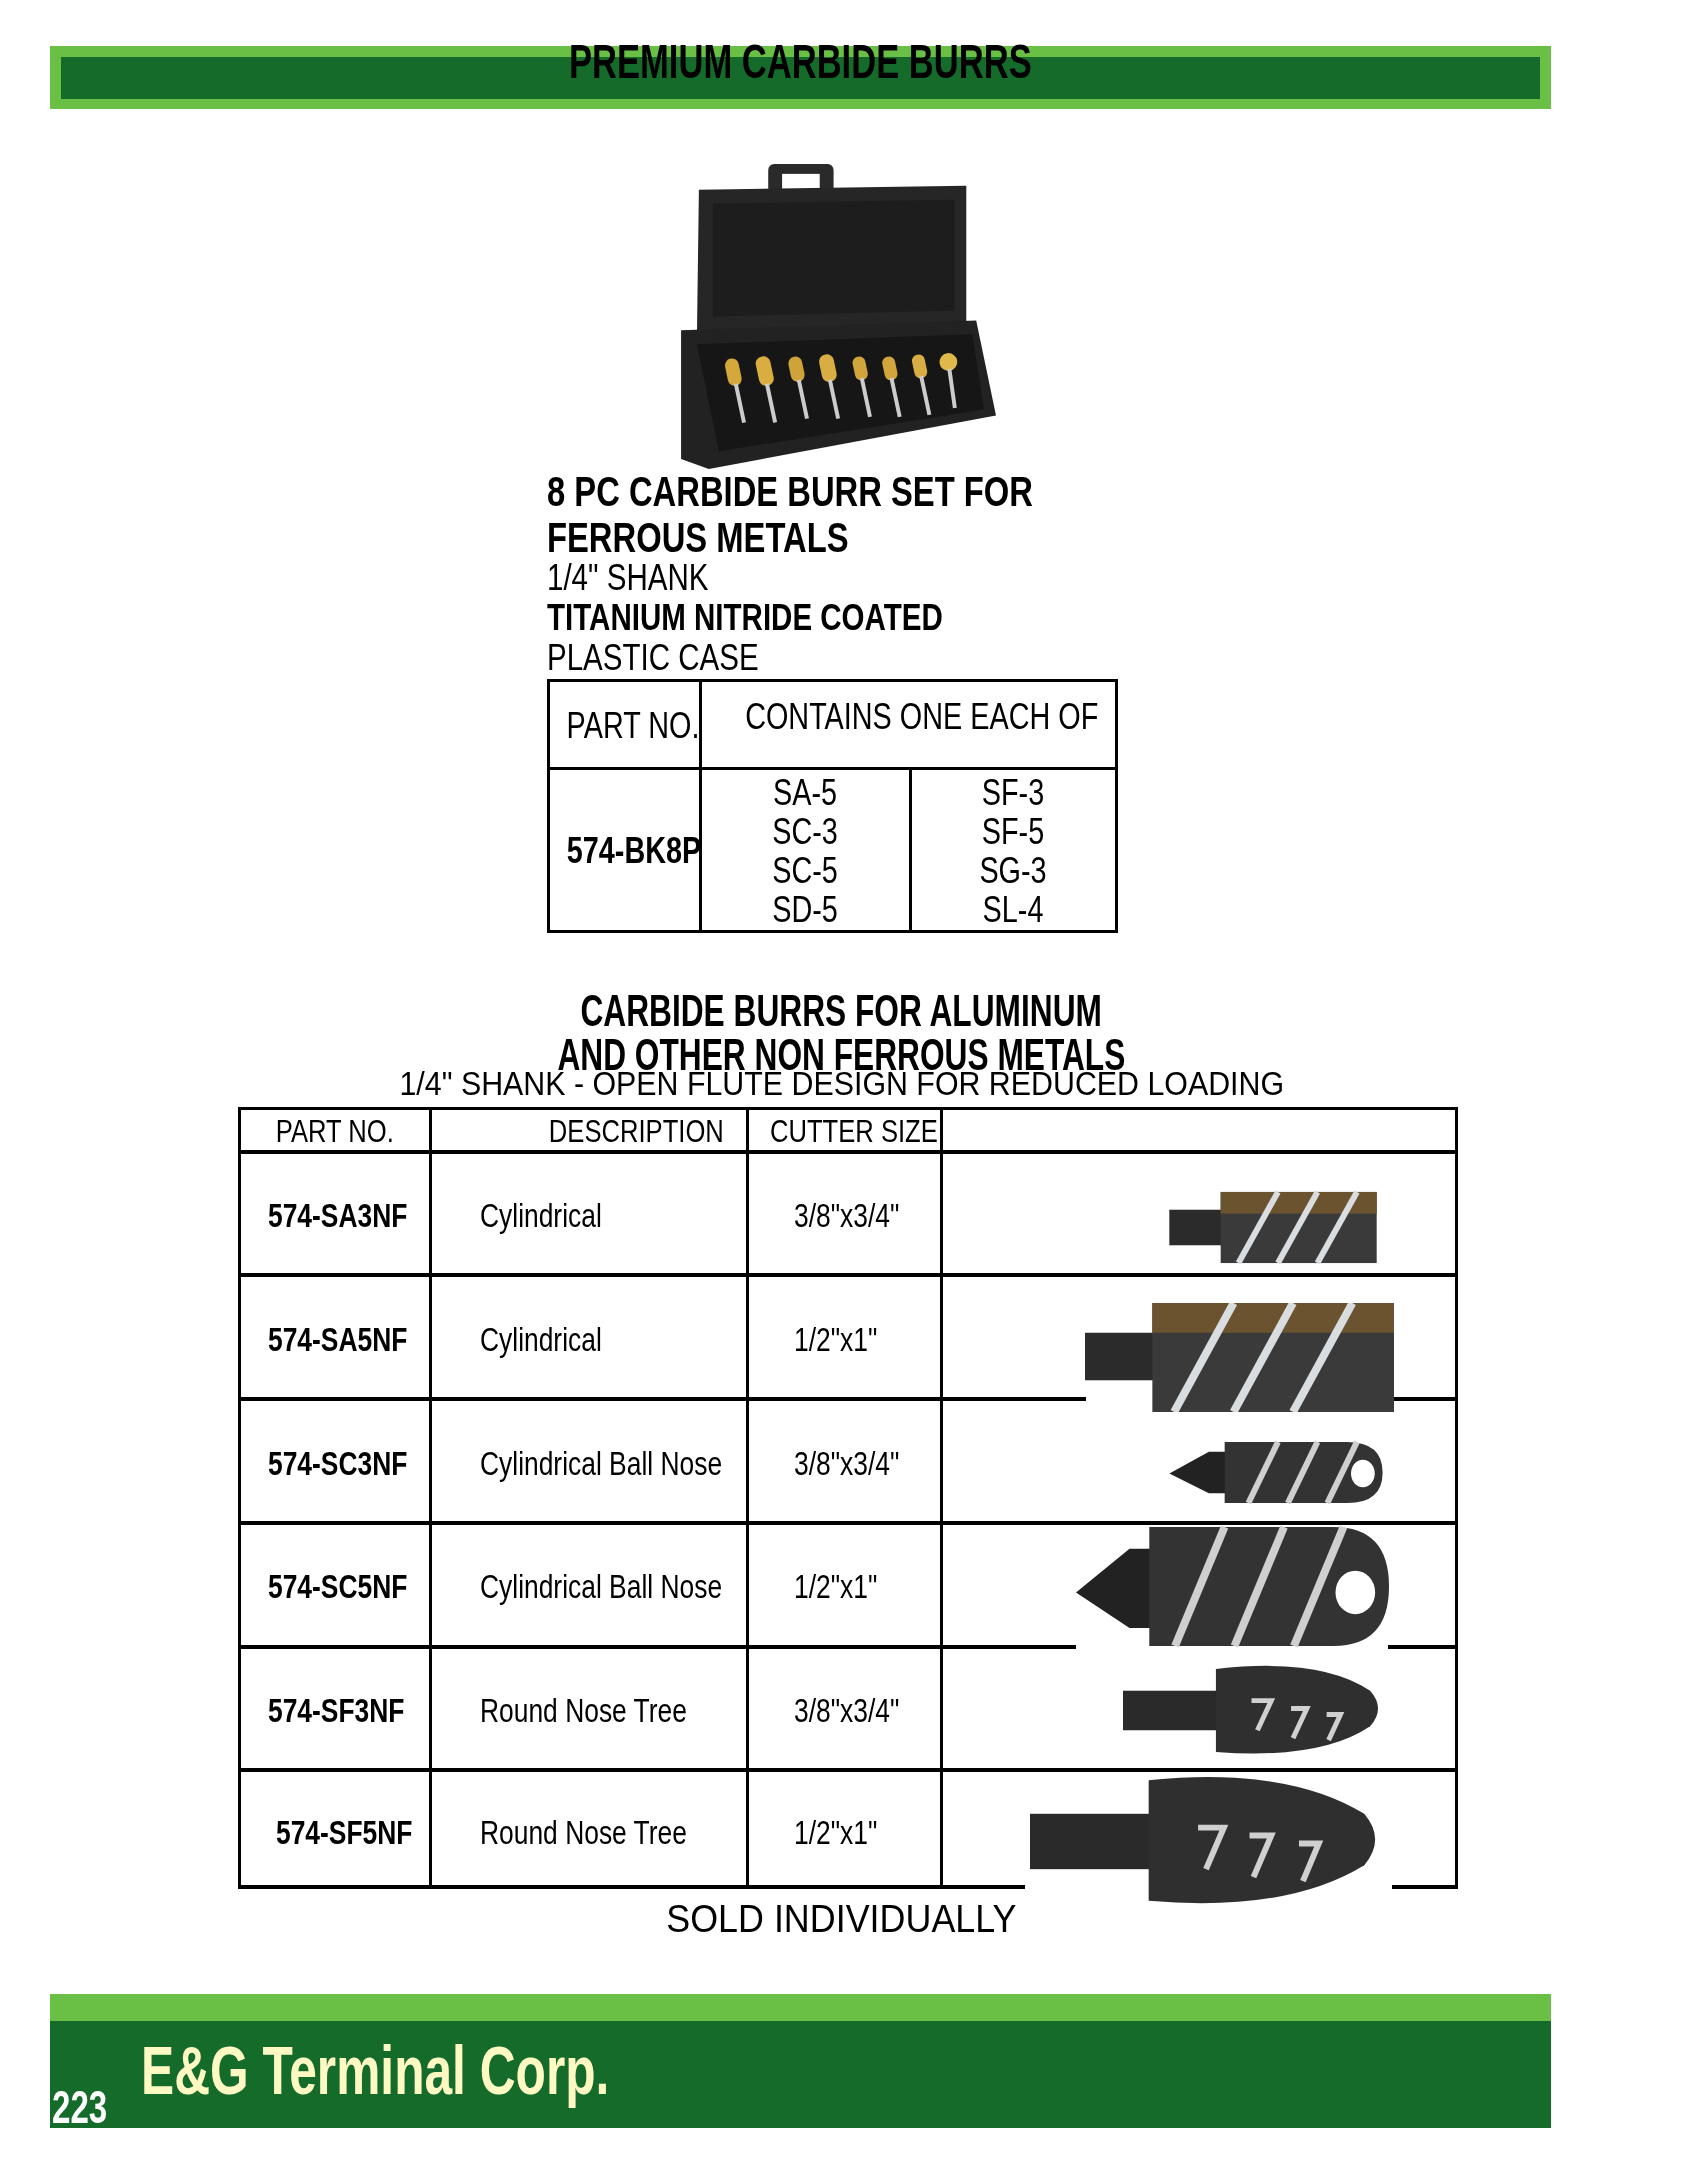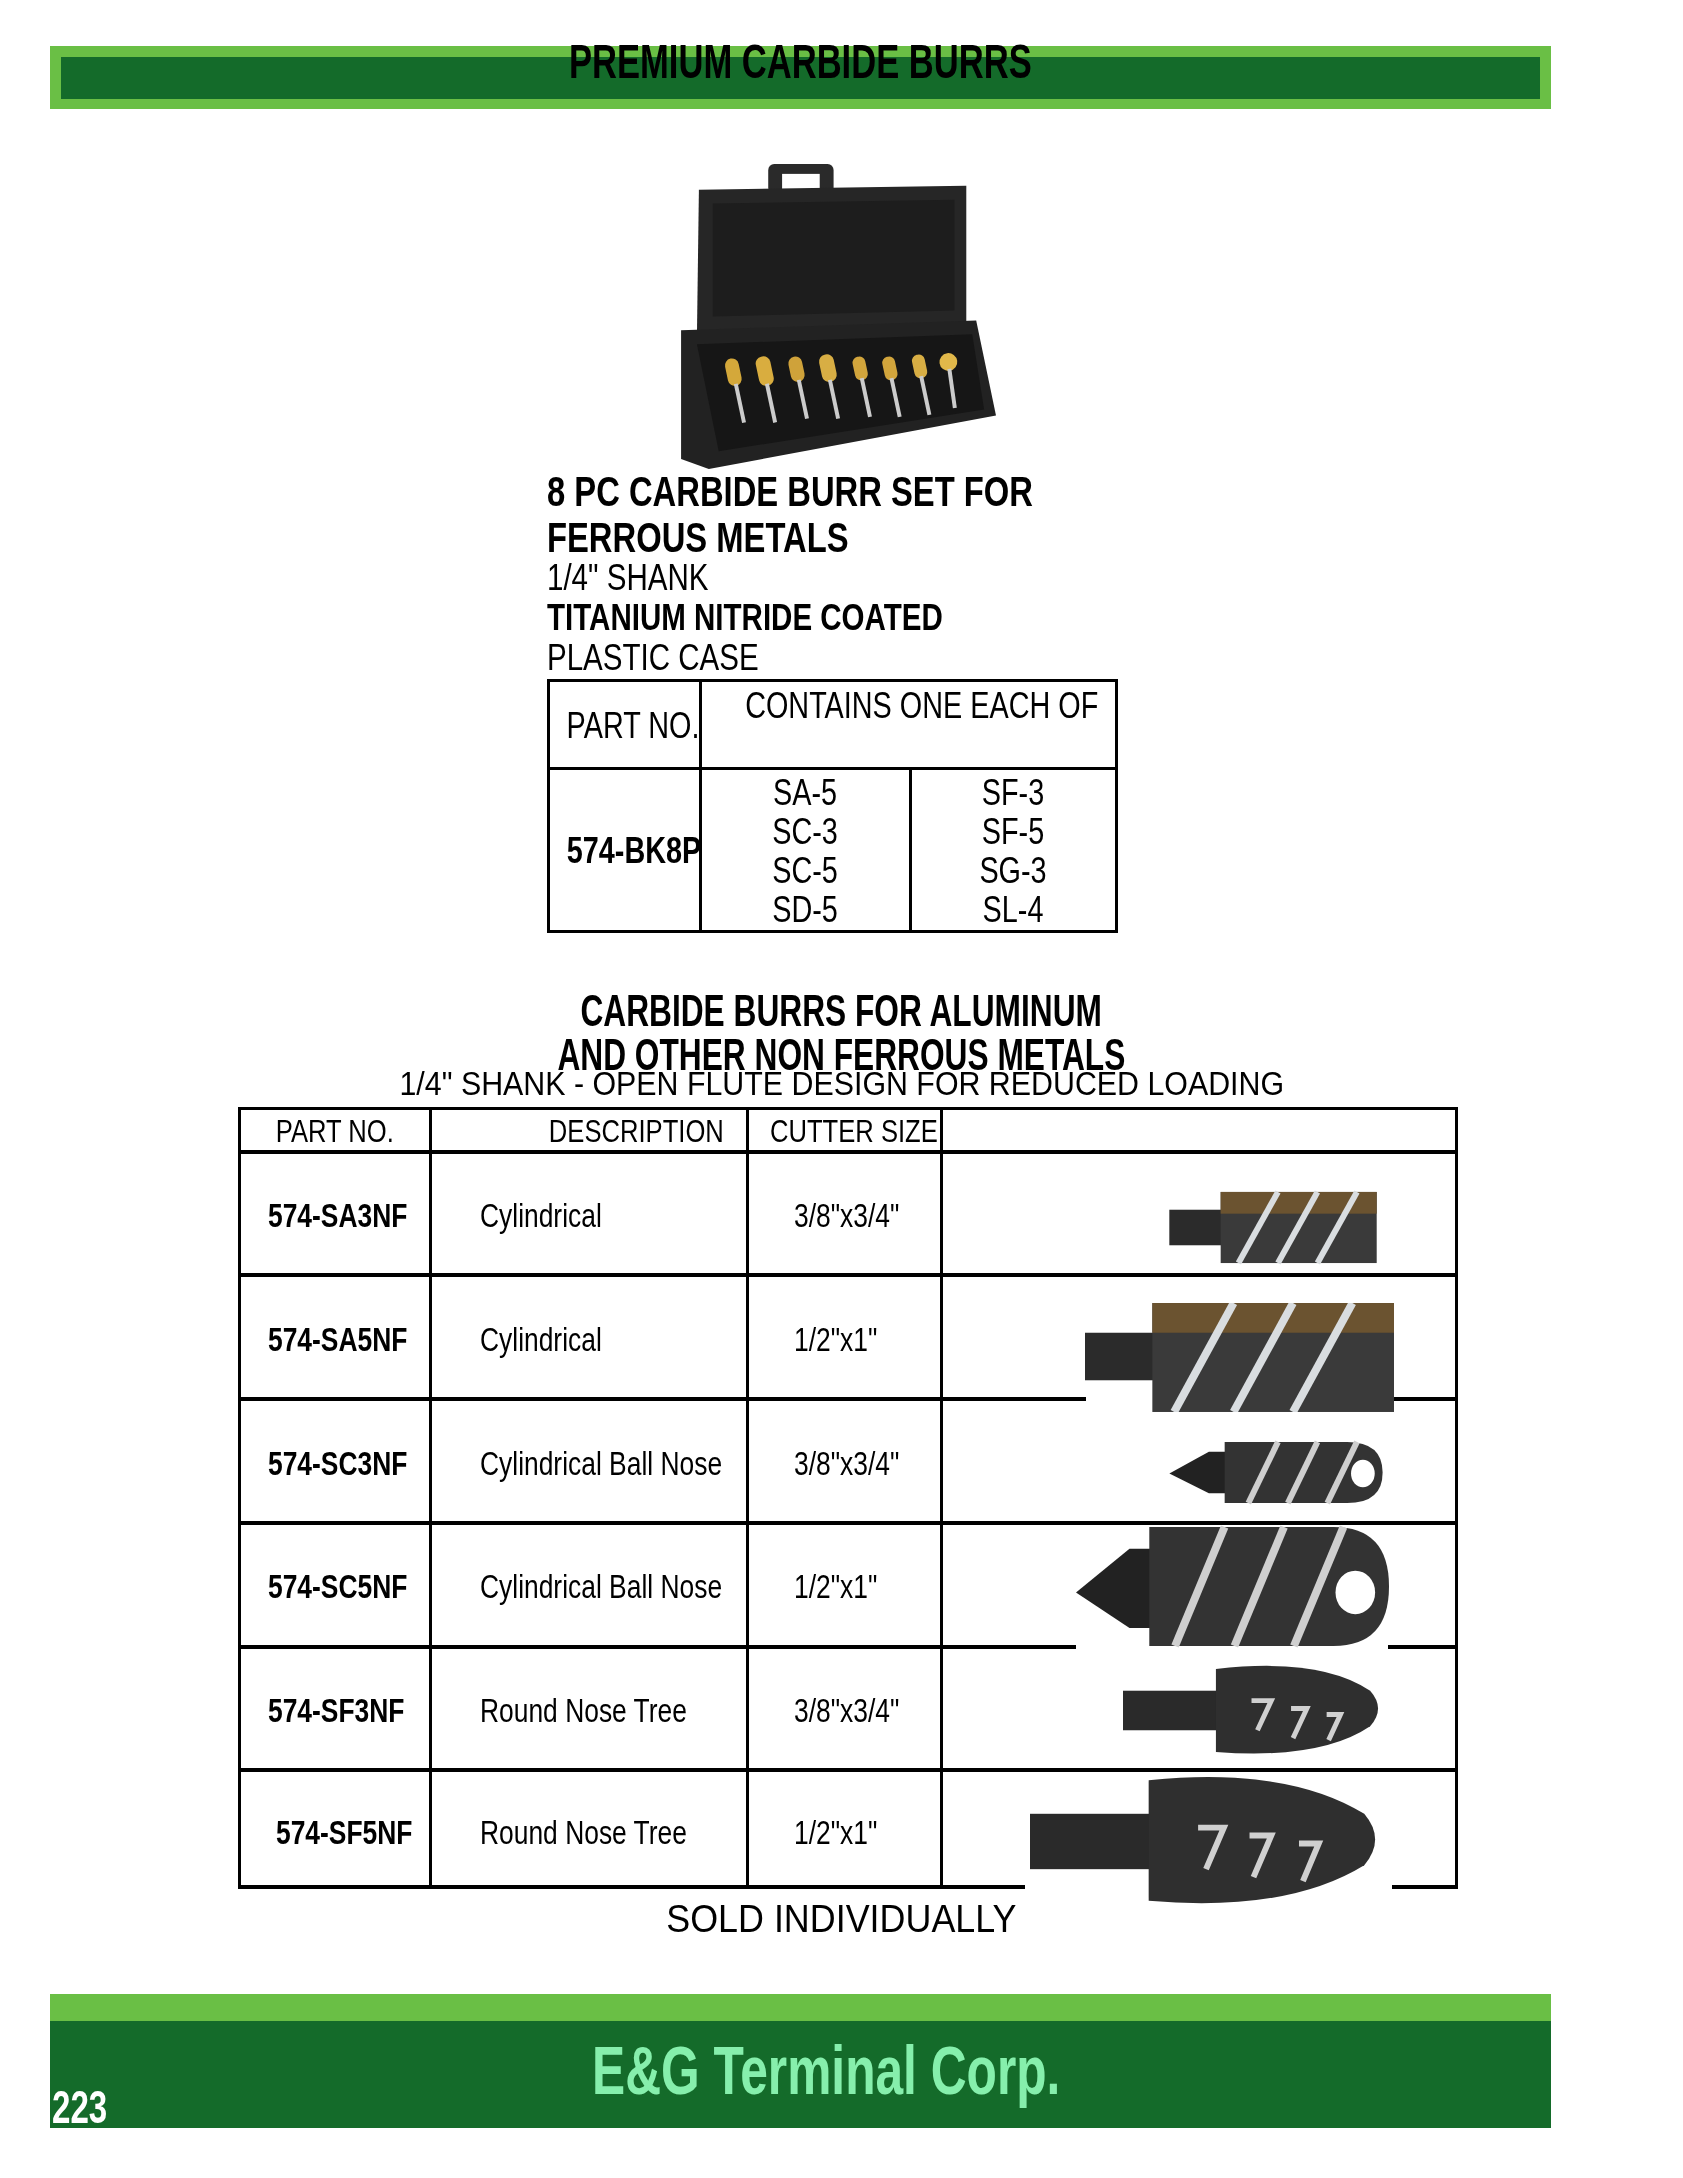--- a/index.html
+++ b/index.html
@@ -29,21 +29,21 @@
   .t2 .ln{position:absolute;background:#000;}
   .t2 .txt{position:absolute;white-space:nowrap;font-size:33px;line-height:40px;}
   .t2 .txt span{display:inline-block;transform:scaleX(0.8);transform-origin:left center;}
   .t2 .hdr span{transform-origin:center center;}
   .burr{position:absolute;}
   .sold{position:absolute;left:0;width:1683px;text-align:center;top:1897px;font-size:39px;white-space:nowrap;}
   .sold span{display:inline-block;transform:scaleX(0.92);}
   
   .ftr-light{position:absolute;left:50px;top:1994px;width:1501px;height:28px;background:#6abf45;}
   .ftr-dark{position:absolute;left:50px;top:2021px;width:1501px;height:107px;background:#146b2a;}
-  .ftr-name{position:absolute;left:0;width:1553px;top:10px;text-align:center;font-weight:bold;font-size:69px;color:#86efac;white-space:nowrap;}
+  .ftr-name{position:absolute;left:0;width:1553px;top:10px;text-align:left;font-weight:bold;font-size:69px;color:#fef9c3;white-space:nowrap;}
   .ftr-name span{display:inline-block;transform:scaleX(0.72);}
   .ftr-page{position:absolute;left:2px;top:59px;font-weight:bold;font-size:46px;color:#fff;}
   .ftr-page span{display:inline-block;transform:scaleX(0.72);transform-origin:left center;}
 </style>
 </head>
 <body>
 
 <div class="hdr-outer">
   <div class="hdr-inner"></div>
   <div class="hdr-title"><span class="cond">PREMIUM CARBIDE BURRS</span></div>
@@ -98,21 +98,21 @@
 </div>
 <div class="set-line" style="top:558px;">1/4" SHANK</div>
 <div class="set-line b" style="top:598px;">TITANIUM NITRIDE COATED</div>
 <div class="set-line" style="top:638px;">PLASTIC CASE</div>
 
 <div class="t1">
   <div class="vline" style="left:149px;top:0;width:3px;height:248px;"></div>
   <div class="vline" style="left:0;top:85px;width:565px;height:3px;"></div>
   <div class="vline" style="left:359px;top:85px;width:3px;height:163px;"></div>
   <div class="cell" style="left:0;width:149px;top:24px;"><span>PART NO.</span></div>
-  <div class="cell" style="left:151px;width:414px;top:4px;">
+  <div class="cell" style="left:151px;width:414px;top:15px;">
     <div><span>CONTAINS ONE EACH OF</span></div>
   </div>
   <div class="cell" style="left:0;width:149px;top:149px;font-weight:bold;"><span>574-BK8P</span></div>
   <div class="cell" style="left:151px;width:208px;top:91px;">
     <div><span>SA-5</span></div>
     <div><span>SC-3</span></div>
     <div><span>SC-5</span></div>
     <div><span>SD-5</span></div>
   </div>
   <div class="cell" style="left:362px;width:203px;top:91px;">

